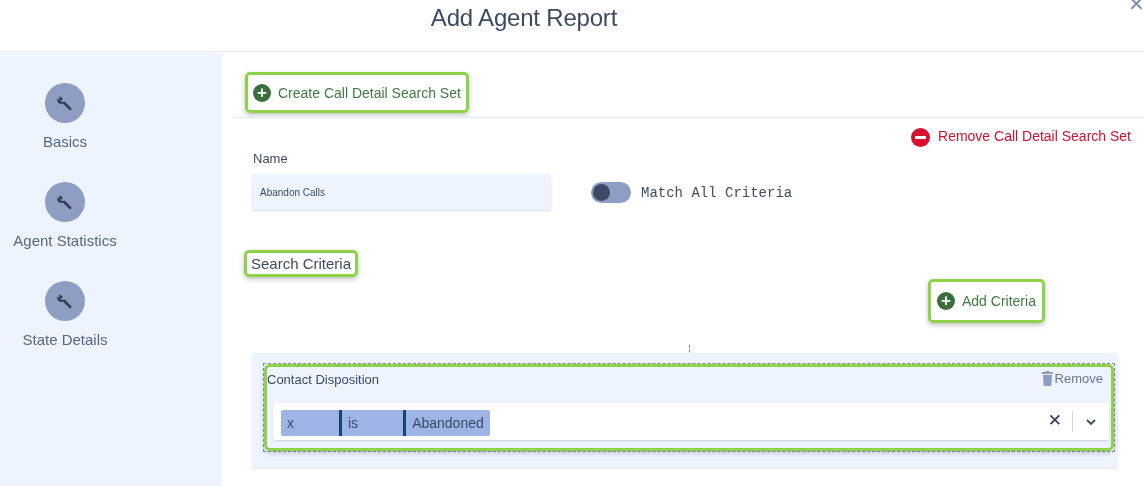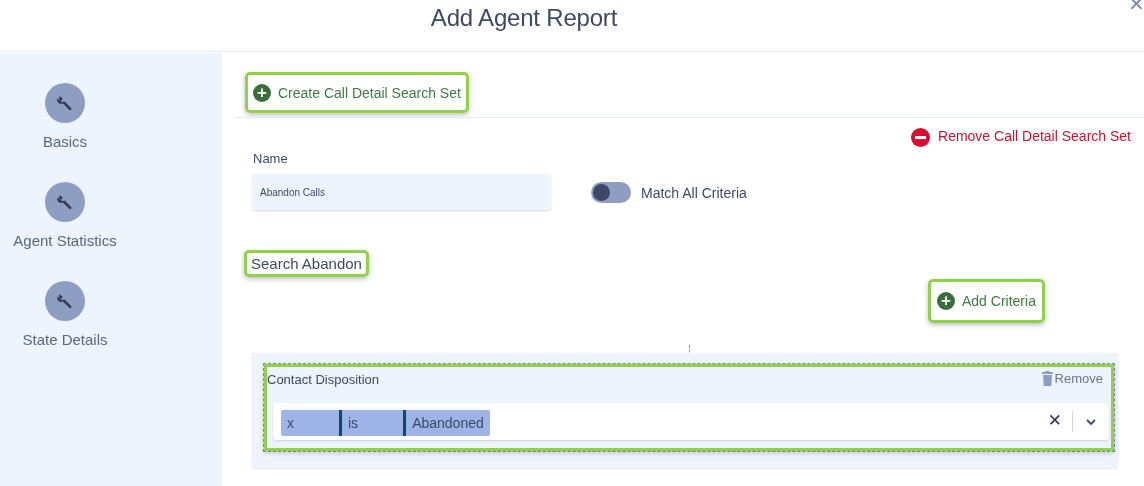--- a/index.html
+++ b/index.html
@@ -28,36 +28,36 @@
 
   .remove-set { position: absolute; right: 13px; top: 75px; display: flex; align-items: flex-start; gap: 8px; color: #d0102e; font-size: 14px; cursor: pointer; white-space: nowrap; }
   .minus-icon { width: 19px; height: 19px; border-radius: 50%; background: #d90d2f; position: relative; flex: none; }
   .minus-icon::after { content: ""; position: absolute; left: 4px; right: 4px; top: 8px; height: 3px; background: #fff; }
 
   .name-label { position: absolute; left: 21px; top: 98px; font-size: 13px; color: #3d4a63; }
   .name-input { position: absolute; left: 20px; top: 121px; width: 299px; height: 36px; background: #edf4fe; border: none; border-radius: 3px; box-shadow: 0 1px 2px rgba(0,0,0,0.15); padding: 0 8px; font-size: 10px; color: #3d4a63; font-family: inherit; outline: none; }
 
   .toggle { position: absolute; left: 359px; top: 129px; width: 40px; height: 21px; border-radius: 11px; background: #8d9ec2; cursor: pointer; }
   .toggle-knob { position: absolute; left: 2px; top: 2px; width: 17px; height: 17px; border-radius: 50%; background: #3c4a68; }
-  .toggle-label { position: absolute; left: 409px; top: 132px; font-size: 14px; color: #3d4a63; white-space: nowrap; }
+  .toggle-label { position: absolute; left: 409px; top: 132px; font-size: 14px; color: #3d4a63; white-space: nowrap; font-family: Liberation Mono, monospace; }
 
   .criteria-heading { position: absolute; left: 12px; top: 197px; padding: 2px 4px; font-size: 15px; color: #3d4a63; white-space: nowrap; }
 
   .select { position: absolute; left: 20px; top: 232px; width: 643px; height: 38px; background: #edf4fe; border-radius: 3px; box-shadow: 0 1px 2px rgba(0,0,0,0.15); cursor: pointer; }
   .select-value { position: absolute; left: 11px; top: 11px; font-size: 14px; color: #3d4a63; }
   .select-sep { position: absolute; right: 37px; top: 8px; width: 1px; height: 22px; background: #c8d0dc; }
   .chev { position: absolute; right: 11px; top: 11px; width: 14px; height: 14px; }
 
   .add-criteria { position: absolute; left: 696px; top: 226px; height: 44px; padding: 0 6px; display: flex; align-items: center; gap: 7px; color: #3f7a3f; font-size: 14px; cursor: pointer; white-space: nowrap; }
 
   .connector { position: absolute; left: 457px; top: 292px; width: 0; height: 16px; border-left: 1px dashed #8a8f99; }
 
   .criterion-panel { position: absolute; left: 20px; top: 300px; width: 866px; height: 115px; background: #edf4fe; box-shadow: 0 1px 2px rgba(0,0,0,0.1); }
   .criterion-dashed { position: absolute; left: 11px; top: 10px; width: 852px; height: 89px; border: 1px dashed #8a8f99; }
-  .criterion-box { position: absolute; left: 12px; top: 11px; width: 850px; height: 87px; border: 3px solid #8fd14a; border-radius: 0; box-shadow: 0 2px 5px rgba(0,0,0,0.2); }
+  .criterion-box { position: absolute; left: 12px; top: 11px; width: 850px; height: 87px; border: 3px solid #8fd14a; border-radius: 6px; box-shadow: 0 2px 5px rgba(0,0,0,0.2); }
   .criterion-label { position: absolute; left: 16px; top: 19px; font-size: 13px; color: #3d4a63; }
   .remove-criterion { position: absolute; right: 32px; top: 18px; display: flex; align-items: center; gap: 2px; color: #6b7690; font-size: 13px; cursor: pointer; }
   .trash-icon { width: 11px; height: 15px; position: relative; }
 
   .multi-select { position: absolute; left: 18px; top: 50px; width: 836px; height: 37px; background: #fff; border-radius: 3px; box-shadow: 0 1px 2px rgba(0,0,0,0.15); }
   .tag { position: absolute; left: 8px; top: 7px; height: 26px; display: flex; background: #9eb4e6; border-radius: 2px; font-size: 14px; color: #3d4a63; }
   .tag span { padding: 0 6px; line-height: 26px; }
   .tag span + span { border-left: 3px solid #0c4a6e; margin-left: 39px; }
   .tag-x { cursor: pointer; }
   .clear-x { position: absolute; right: 47px; top: 9px; font-size: 17px; font-weight: bold; color: #2f3a55; cursor: pointer; line-height: 18px; }
@@ -112,21 +112,21 @@
   </div>
 
   <div class="name-label">Name</div>
   <input class="name-input" type="text" value="Abandon Calls" style="">
 
   <div class="toggle">
     <div class="toggle-knob"></div>
   </div>
   <div class="toggle-label">Match All Criteria</div>
 
-  <div class="criteria-heading hl">Search Abandon</div>
+  <div class="criteria-heading hl">Search Criteria</div>
 
 
   <div class="add-criteria hl">
     <span class="plus-icon">+</span>
     <span>Add Criteria</span>
   </div>
 
   <div class="connector"></div>
 
   <div class="criterion-panel">

